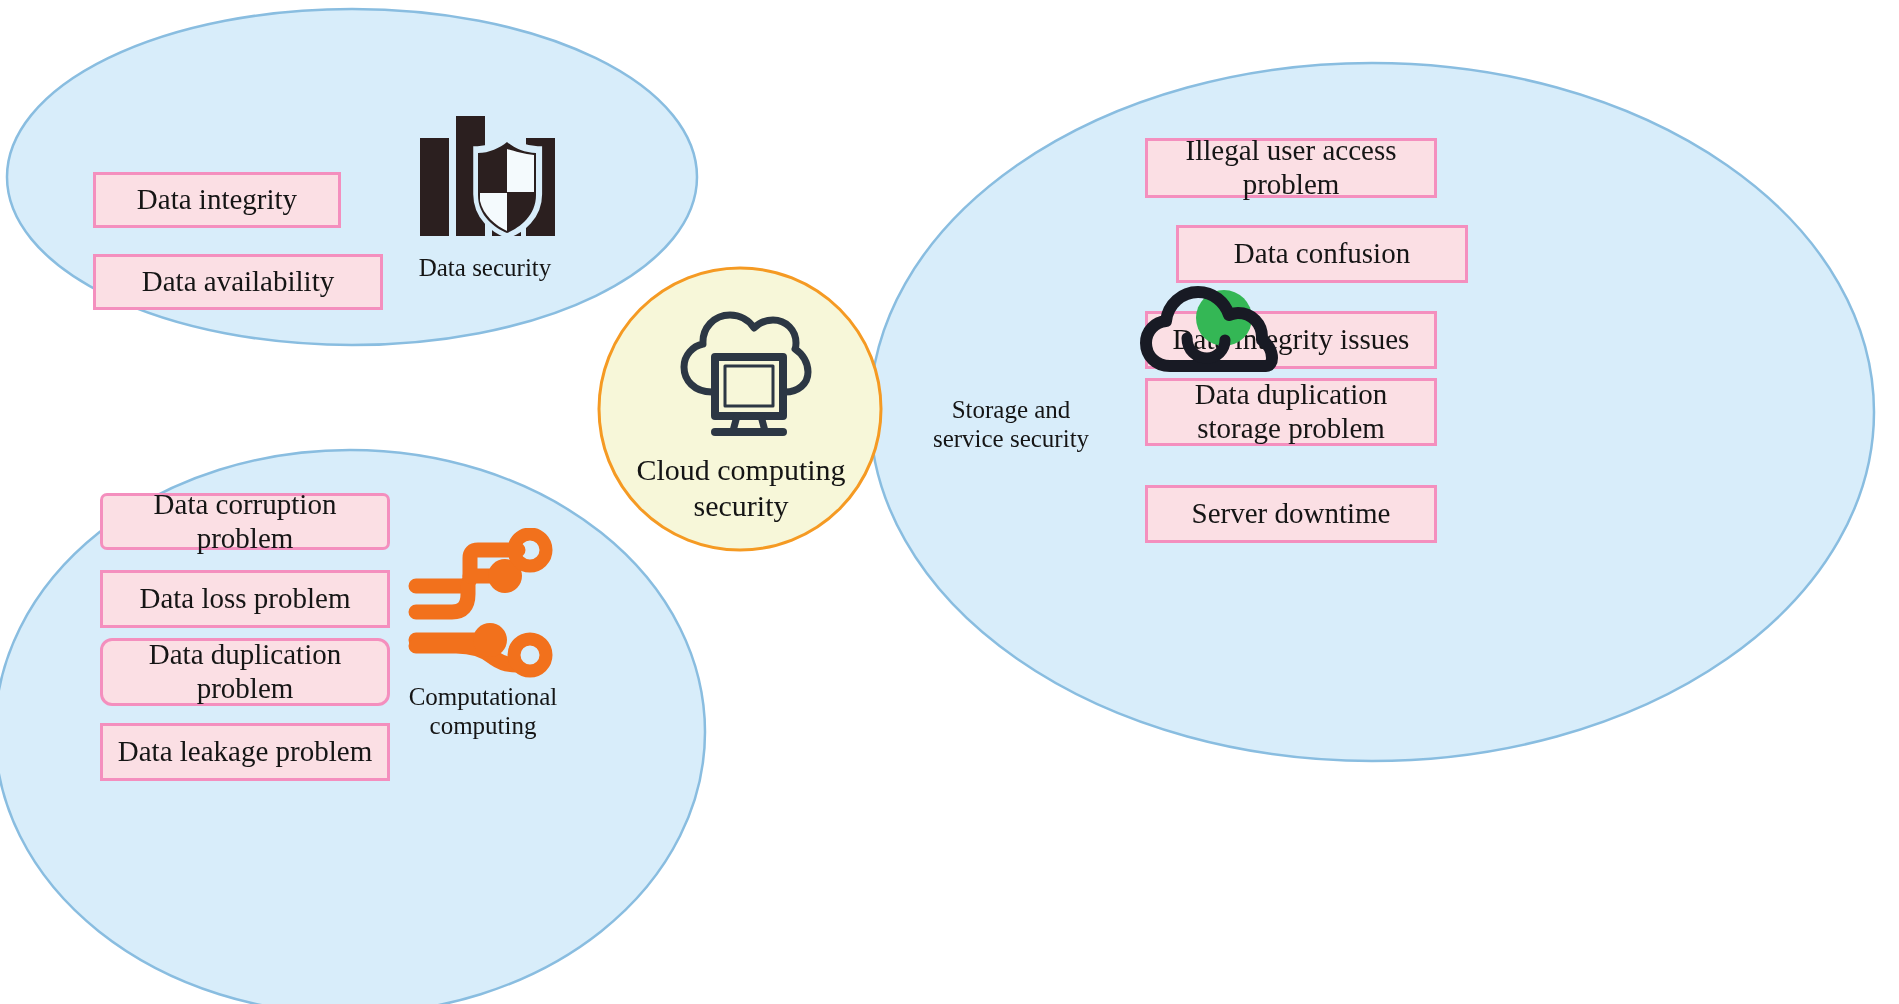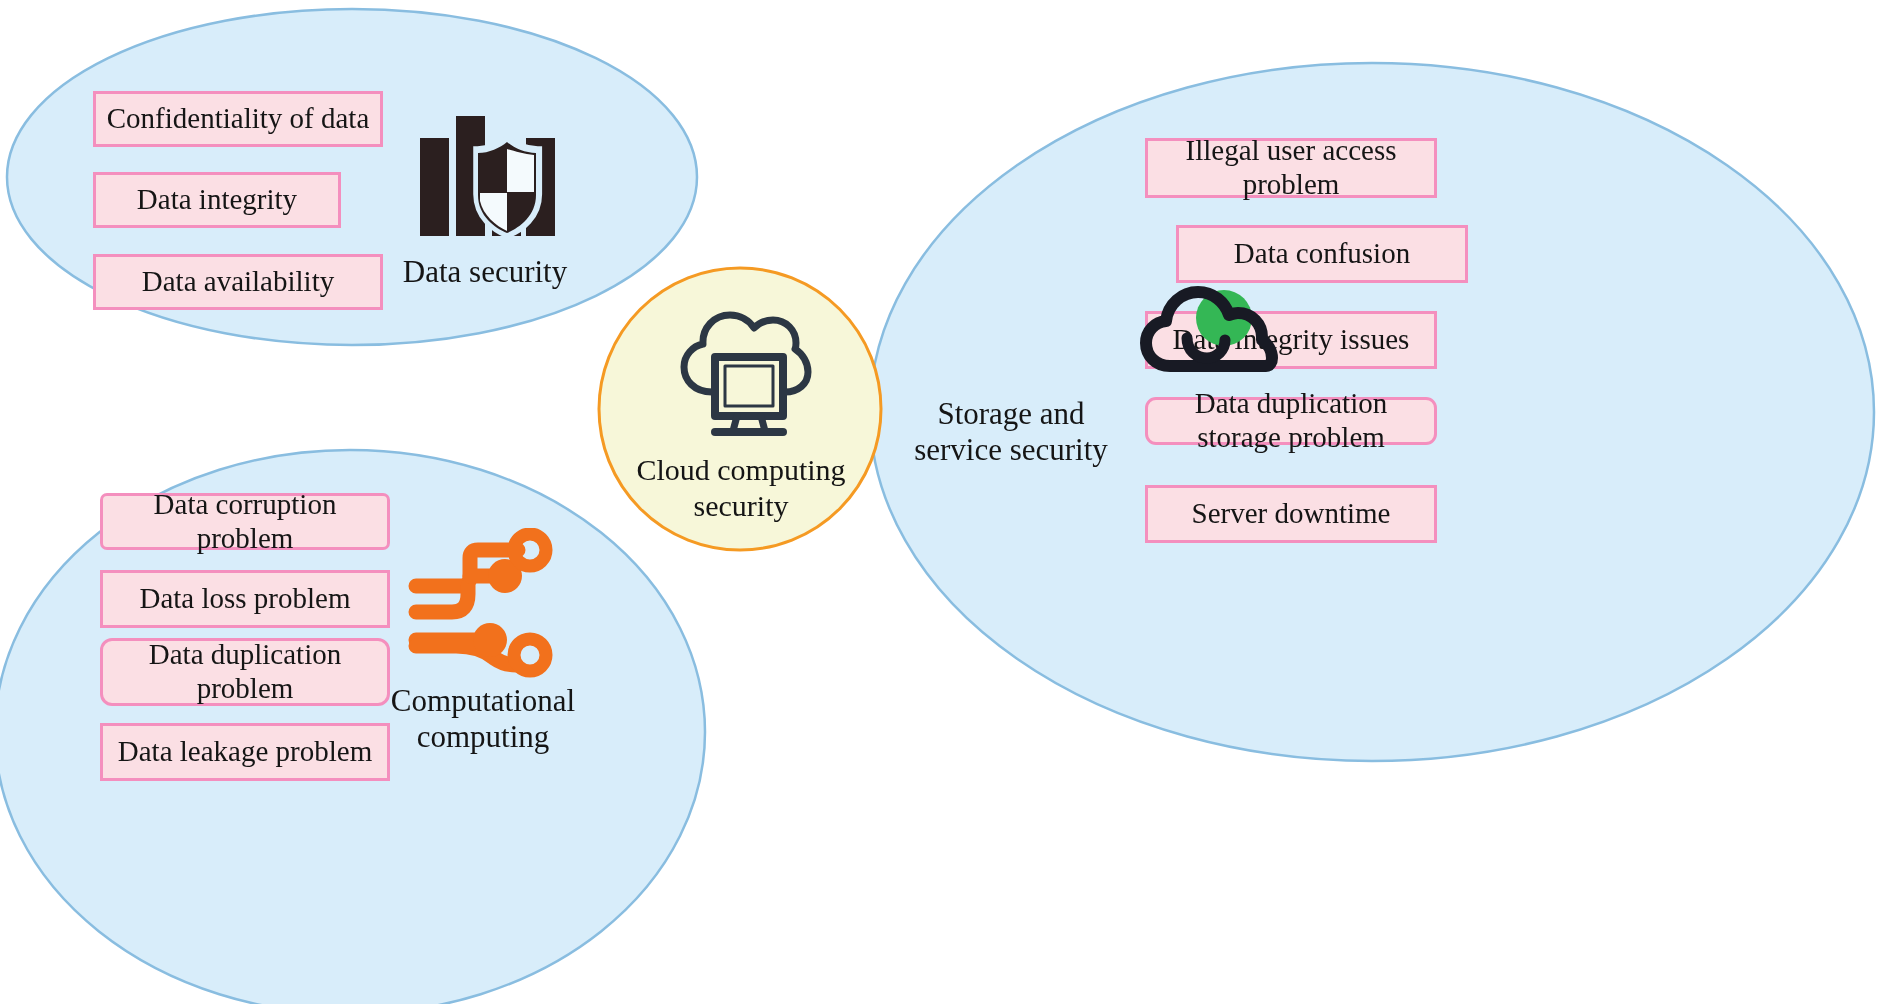--- a/index.html
+++ b/index.html
@@ -39,21 +39,21 @@
     text-align: center;
     line-height: 1.16;
     font-size: 29px;
     color: #151515;
     padding: 2px 6px;
   }
   
   .caption {
     position: absolute;
     text-align: center;
-    font-size: 31px;
+    font-size: 25px;
     line-height: 1.15;
     color: #151515;
     white-space: pre-line;
   }
   .center-caption {
     position: absolute;
     text-align: center;
     font-size: 30px;
     line-height: 1.2;
     color: #151515;
@@ -72,21 +72,20 @@
 
     <ellipse cx="352" cy="177" rx="345" ry="168" fill="#d8edfa" stroke="#89bde0" stroke-width="2.5"></ellipse>
 
     <ellipse cx="350" cy="732" rx="355" ry="282" fill="#d8edfa" stroke="#89bde0" stroke-width="2.5"></ellipse>
 
     <ellipse cx="1372" cy="412" rx="502" ry="349" fill="#d8edfa" stroke="#89bde0" stroke-width="2.5"></ellipse>
 
     <circle cx="740" cy="409" r="141" fill="#f7f7d9" stroke="#f59a23" stroke-width="3"></circle>
   </svg>
 
-  <div class="pbox" style="left:93px; top:91px; width:290px; height:56px;">Confidentiality of data</div>
   <div class="pbox" style="left:93px; top:172px; width:248px; height:56px;">Data integrity</div>
   <div class="pbox" style="left:93px; top:254px; width:290px; height:56px;">Data availability</div>
 
   <div class="icon-wrap" style="left:408px; top:104px; width:150px; height:135px;">
     <svg viewBox="0 0 150 135" width="150" height="135">
       <g fill="#2b1f1f">
         <rect x="12" y="34" width="29" height="98"></rect>
         <rect x="48" y="12" width="29" height="120"></rect>
         <rect x="84" y="50" width="29" height="82"></rect>
         <rect x="118" y="34" width="29" height="98"></rect>
@@ -160,21 +159,21 @@
       </g>
     </svg>
   </div>
   <div class="center-caption" style="left:612px; top:452px; width:258px;">Cloud computing
 security</div>
 
   <div class="pbox" style="left:1145px; top:138px; width:292px; height:60px;">Illegal user access
 problem</div>
   <div class="pbox" style="left:1176px; top:225px; width:292px; height:58px;">Data confusion</div>
   <div class="pbox" style="left:1145px; top:311px; width:292px; height:58px;">Data integrity issues</div>
-  <div class="pbox" style="left:1145px; top:397px; width:292px; height:48px;border-radius:11px;">Data duplication
+  <div class="pbox" style="left:1145px; top:378px; width:292px; height:68px;">Data duplication
 storage problem</div>
   <div class="pbox" style="left:1145px; top:485px; width:292px; height:58px;">Server downtime</div>
 
   <div class="icon-wrap" style="left:1125px; top:278px; width:170px; height:110px;">
     <svg viewBox="0 0 170 110" width="170" height="110">
       <circle cx="99" cy="40" r="28" fill="#34b755"></circle>
       <g fill="none" stroke="#181a24" stroke-width="12" stroke-linecap="round" stroke-linejoin="round">
         <path d="M45 88
                  C31 88 21 78 21 65
                  C21 53 30 44 41 43

